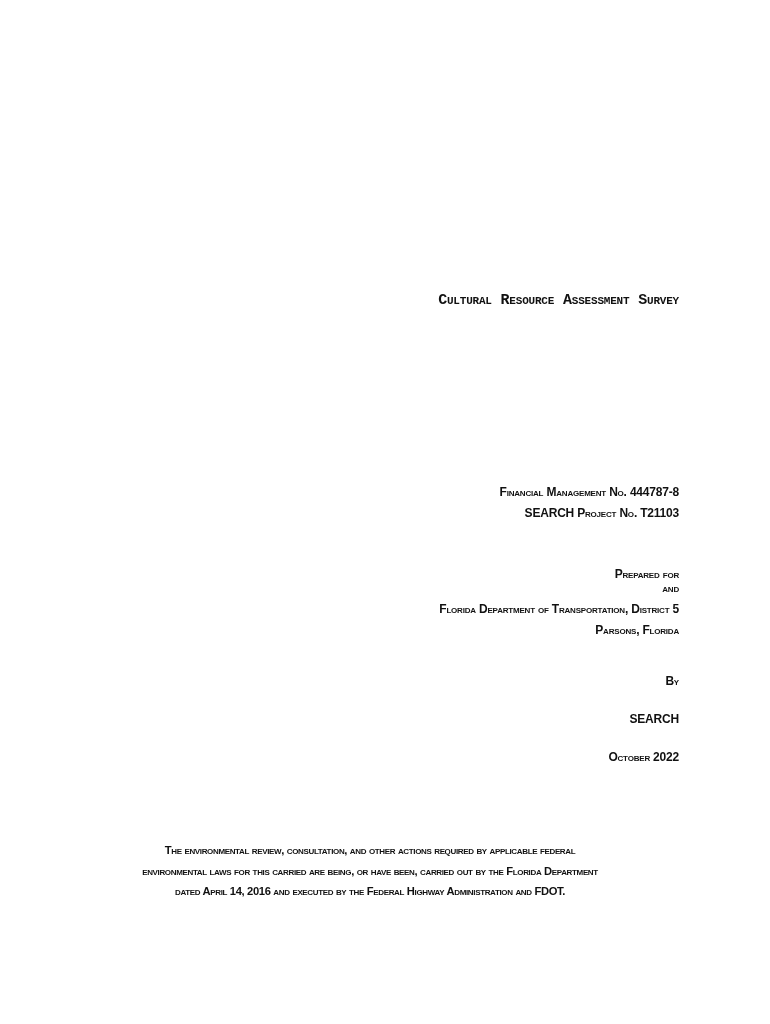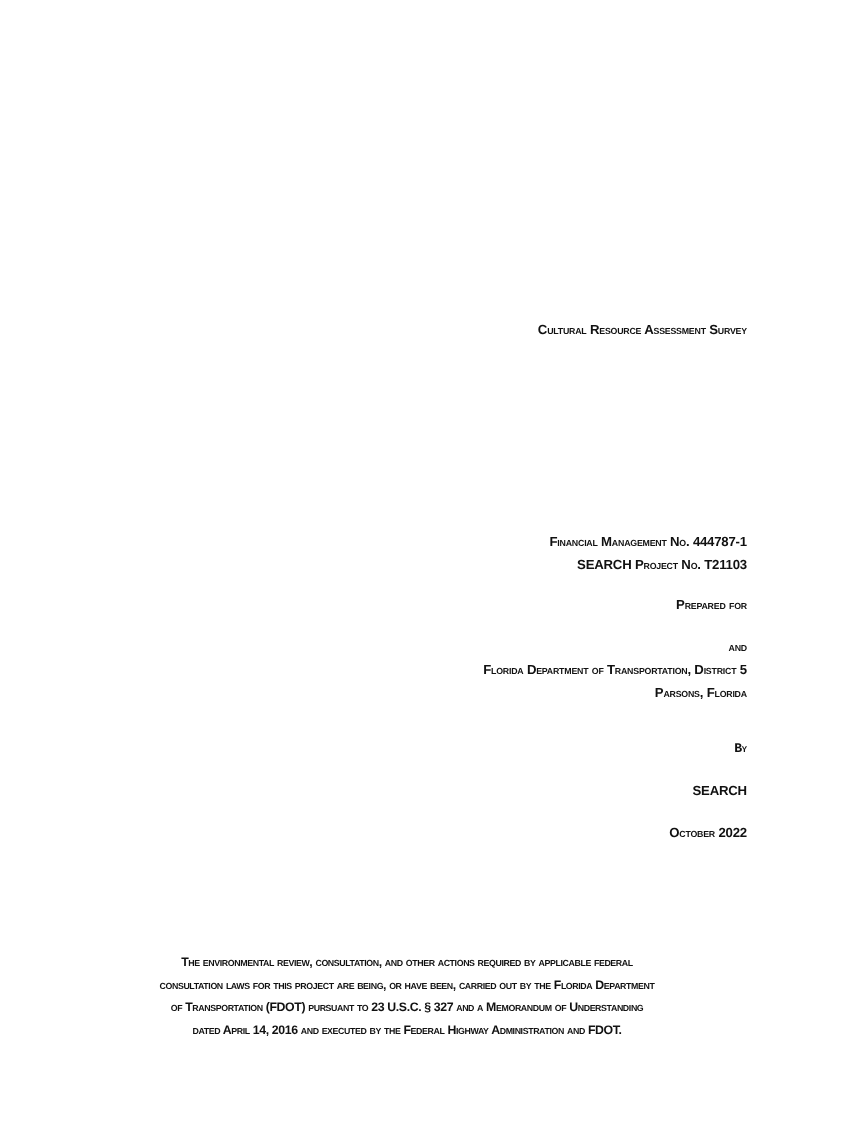--- a/index.html
+++ b/index.html
@@ -24,81 +24,81 @@
     .sc {
       font-variant: small-caps;
       font-weight: bold;
       letter-spacing: -0.2px;
     }
     .title-block {
       position: absolute;
       right: 91px;
       top: 286px;
       text-align: right;
-      font-size: 12px;
+      font-size: 15px;
       line-height: 29px;
+      font-family: Liberation Mono, monospace;
     }
     .title-line { display: block; white-space: nowrap; }
     .info-block {
       position: absolute;
       right: 91px;
       text-align: right;
       font-size: 12px;
       line-height: 21px;
       white-space: nowrap;
     }
     .info-line { display: block; }
     .disclaimer {
       position: absolute;
       left: 60px;
       width: 620px;
-      top: 865px;
+      top: 840px;
       text-align: center;
       font-size: 11.2px;
       line-height: 20.5px;
       letter-spacing: -0.35px;
     }
     .disclaimer .dl { display: block; white-space: nowrap; }
   </style>
 </head>
 <body>
 
 <div class="page">
 
   <div class="title-block sc">
     <span class="title-line">Cultural Resource Assessment Survey</span>
   </div>
 
   <div class="info-block sc" style="top:482px;">
-    <span class="info-line">Financial Management No. 444787-1</span>
+    <span class="info-line">Financial Management No. 444787-8</span>
     <span class="info-line">SEARCH Project No. T21103</span>
   </div>
 
-  <div class="info-block sc" style="top:540px;padding-left:12px;">
+  <div class="info-block sc" style="top:564px;padding-left:12px;">
     <span class="info-line">Prepared for</span>
   </div>
 
   <div class="info-block sc" style="top:578px;">
     <span class="info-line">and</span>
     <span class="info-line">Florida Department of Transportation, District 5</span>
     <span class="info-line">Parsons, Florida</span>
   </div>
 
-  <div class="info-block sc" style="top:671px;font-family:Liberation Mono, monospace;">
+  <div class="info-block sc" style="top:671px;">
     <span class="info-line">By</span>
   </div>
 
   <div class="info-block sc" style="top:709px;margin-left:37px;">
     <span class="info-line">SEARCH</span>
   </div>
 
   <div class="info-block sc" style="top:747px;">
     <span class="info-line">October 2022</span>
   </div>
 
   <div class="disclaimer sc">
     <span class="dl">The environmental review, consultation, and other actions required by applicable federal</span>
-    <span class="dl">consultation laws for this project are being, or have been, carried out by the Florida Department</span>
-    <span class="dl">of Transportation (FDOT) pursuant to 23 U.S.C. § 327 and a Memorandum of Understanding</span>
+    <span class="dl">environmental laws for this carried are being, or have been, carried out by the Florida Department</span>
     <span class="dl">dated April 14, 2016 and executed by the Federal Highway Administration and FDOT.</span>
   </div>
 
 </div>
 
 </body></html>

